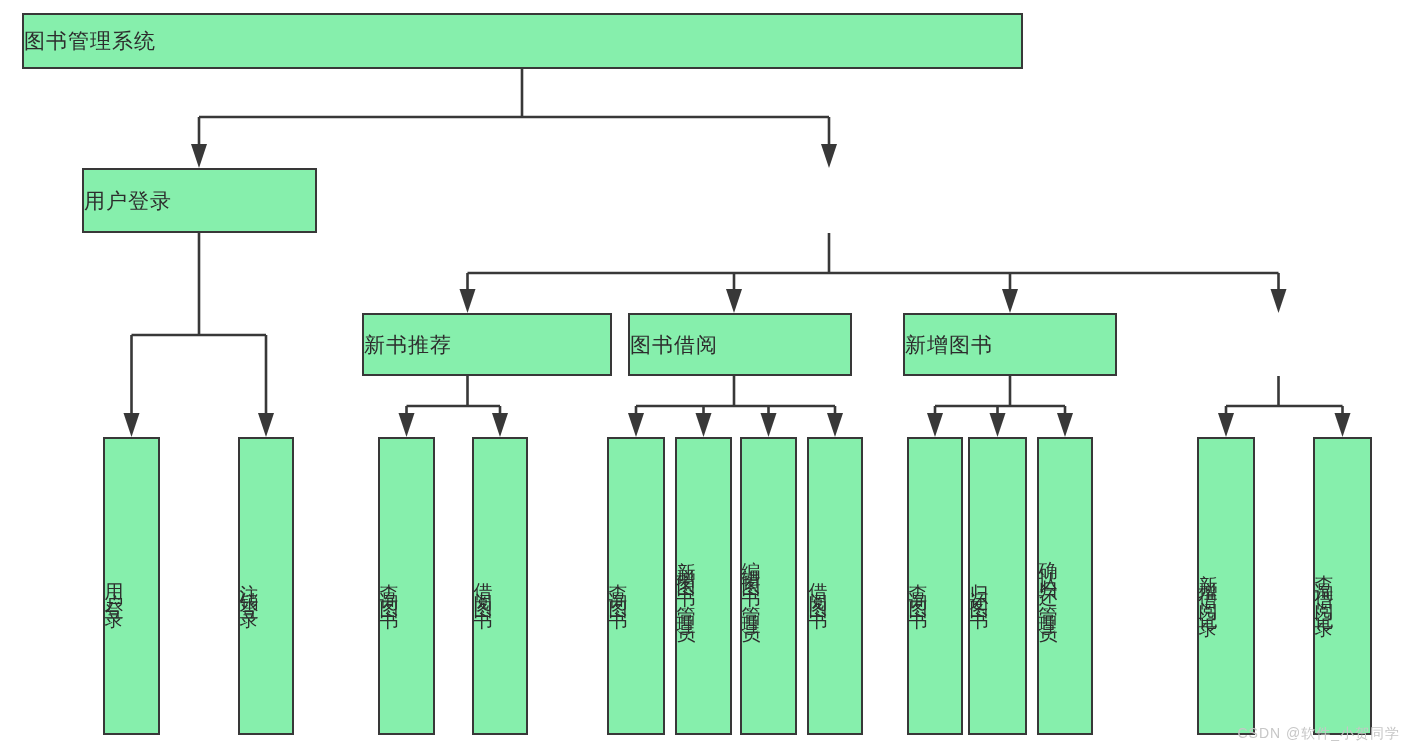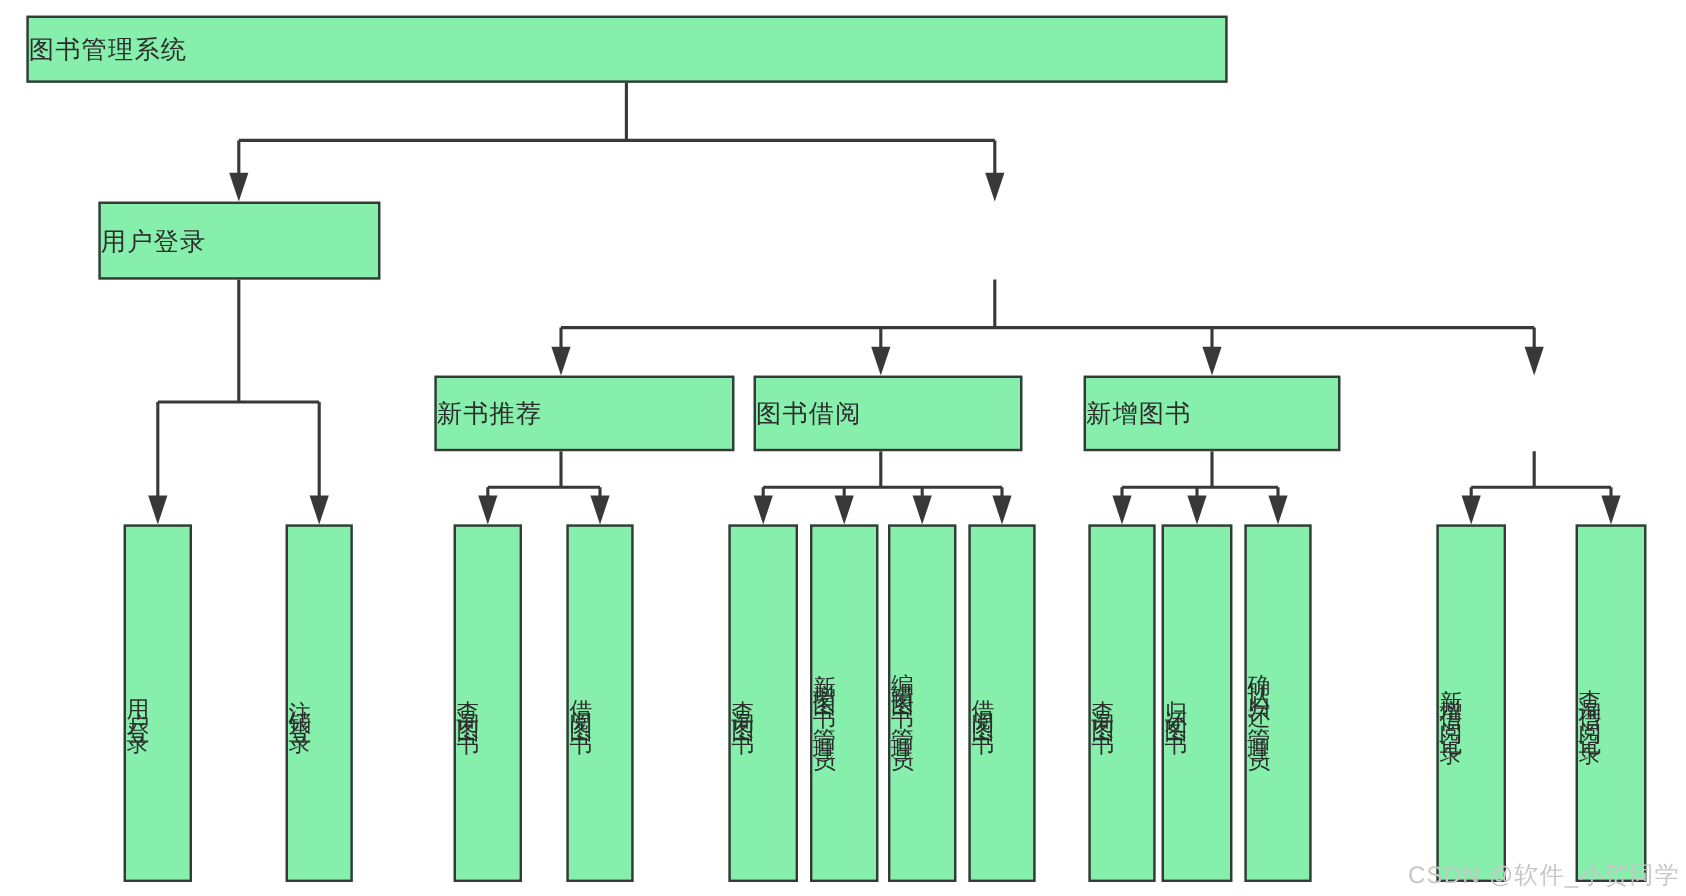--- a/index.html
+++ b/index.html
@@ -47,21 +47,21 @@
     text-orientation: upright;
     font-size: 19px;
     letter-spacing: 9px;
     line-height: 1;
     white-space: nowrap;
   }
   .watermark {
     position: absolute;
     right: 5px;
     bottom: 4px;
-    font-size: 20px;
+    font-size: 14px;
     color: #c7c7c7;
     letter-spacing: 1px;
     white-space: nowrap;
     z-index: 5;
   }
 </style>
 </head>
 <body>
 
 <div class="canvas">

